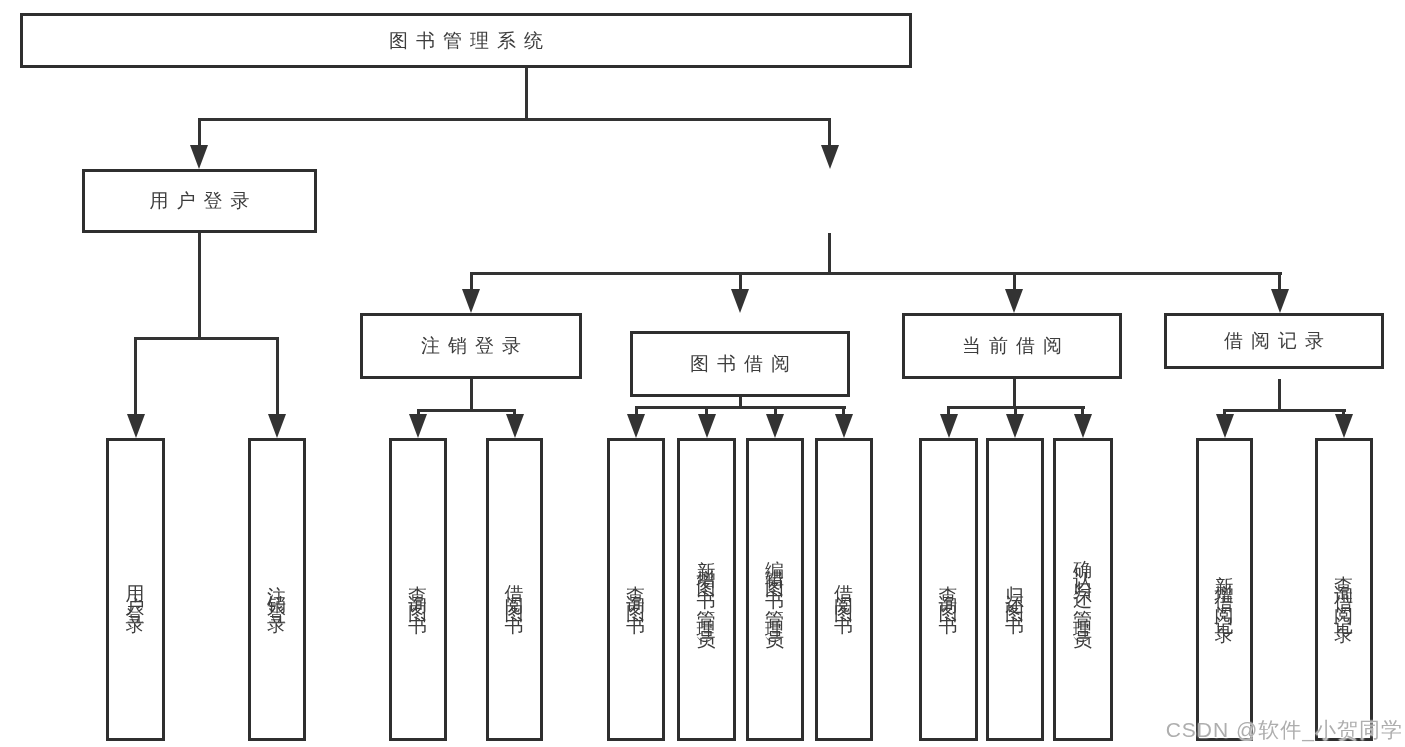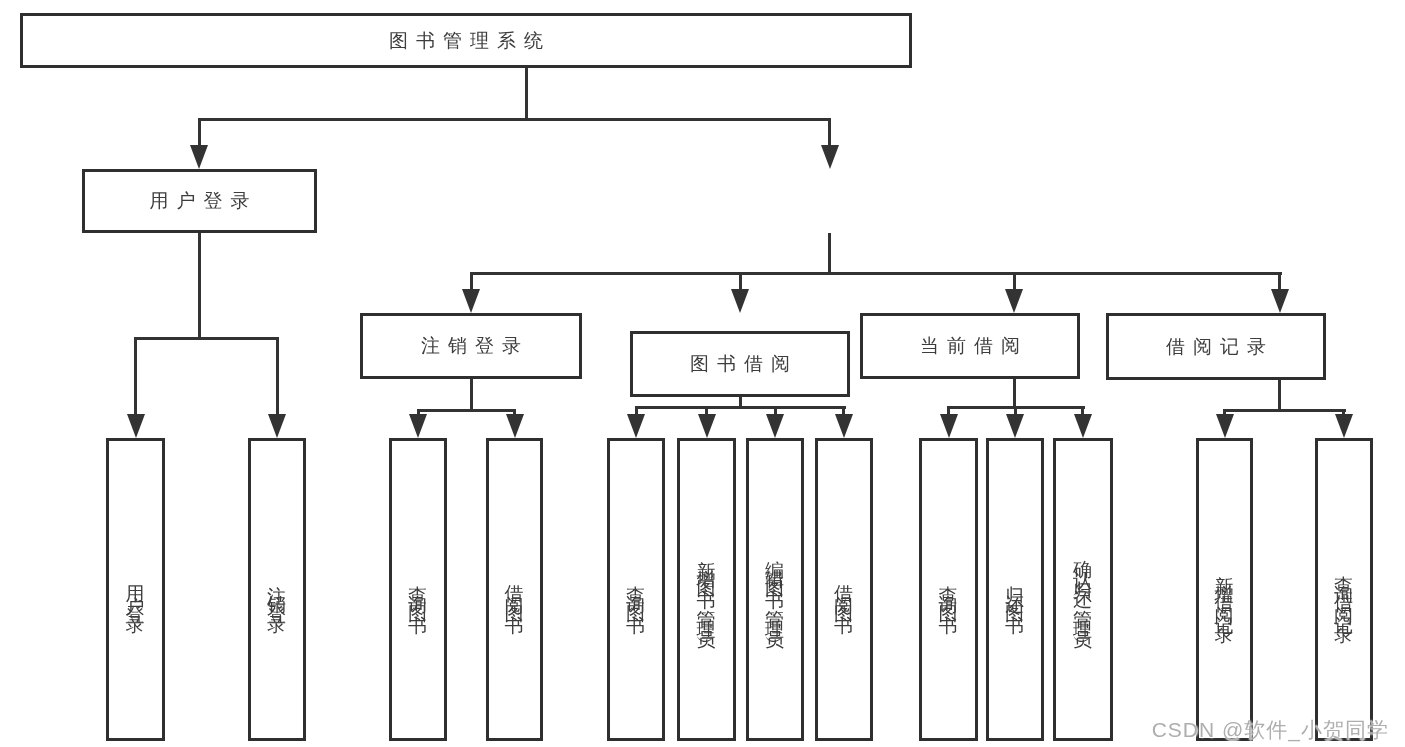--- a/index.html
+++ b/index.html
@@ -17,21 +17,21 @@
     writing-mode:vertical-rl;text-orientation:mixed;
     letter-spacing:10px;line-height:1;white-space:nowrap;
   }
   .ln{position:absolute;background:#333333;z-index:1;}
   .arr{
     position:absolute;width:0;height:0;z-index:1;
     border-left:9px solid transparent;border-right:9px solid transparent;
     border-top:24px solid #333333;
   }
   .watermark{
-    position:absolute;top:716px;right:16px;z-index:5;
+    position:absolute;top:716px;right:2px;z-index:5;
     font-size:21px;color:#aeaeae;letter-spacing:1px;white-space:nowrap;
     text-shadow:0 0 2px #ffffff,1px 1px 2px #ffffff;
   }
 </style>
 </head>
 <body>
 
 <div class="stage">
 
   <div class="box" style="left:20px;top:13px;width:892px;height:55px">
@@ -41,24 +41,24 @@
   <div class="box" style="left:82px;top:169px;width:235px;height:64px">
     <span class="hlbl">用户登录</span>
   </div>
 
   <div class="box" style="left:360px;top:313px;width:222px;height:66px">
     <span class="hlbl">注销登录</span>
   </div>
   <div class="box" style="left:630px;top:331px;width:220px;height:66px">
     <span class="hlbl">图书借阅</span>
   </div>
-  <div class="box" style="left:860px;top:313px;width:220px;height:66px">
+  <div class="box" style="left:902px;top:313px;width:220px;height:66px">
     <span class="hlbl">当前借阅</span>
   </div>
-  <div class="box" style="left:1106px;top:313px;width:220px;height:67px">
+  <div class="box" style="left:1164px;top:313px;width:220px;height:56px">
     <span class="hlbl">借阅记录</span>
   </div>
 
   <div class="box" style="left:106px;top:438px;width:59px;height:303px">
     <span class="vlbl">用户登录</span>
   </div>
   <div class="box" style="left:248px;top:438px;width:58px;height:303px">
     <span class="vlbl">注销登录</span>
   </div>
 

